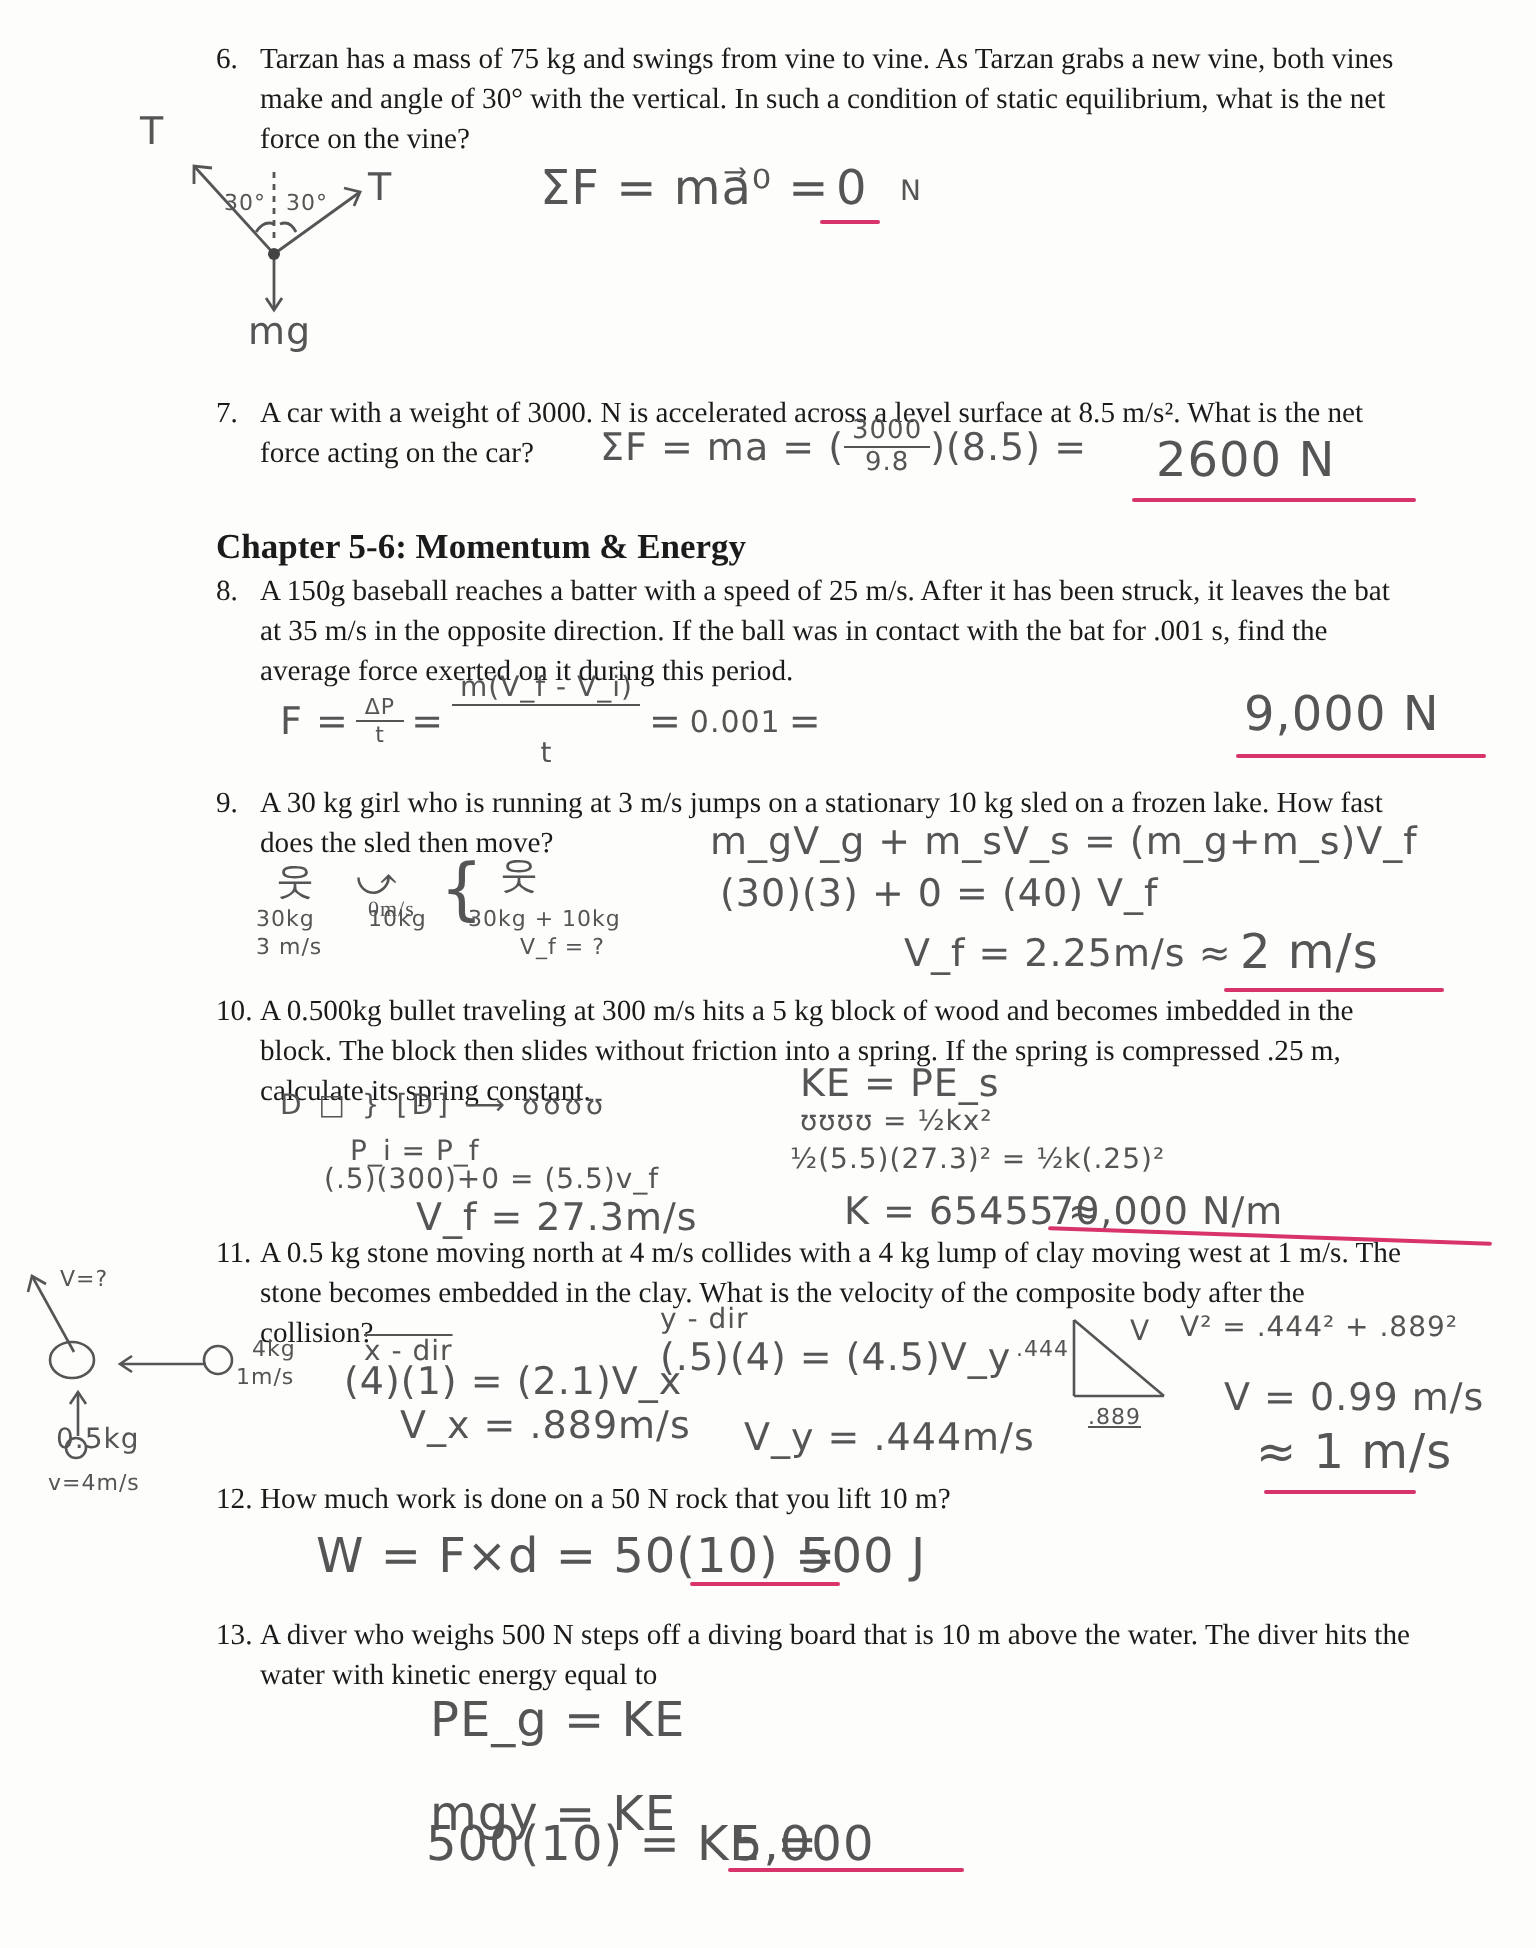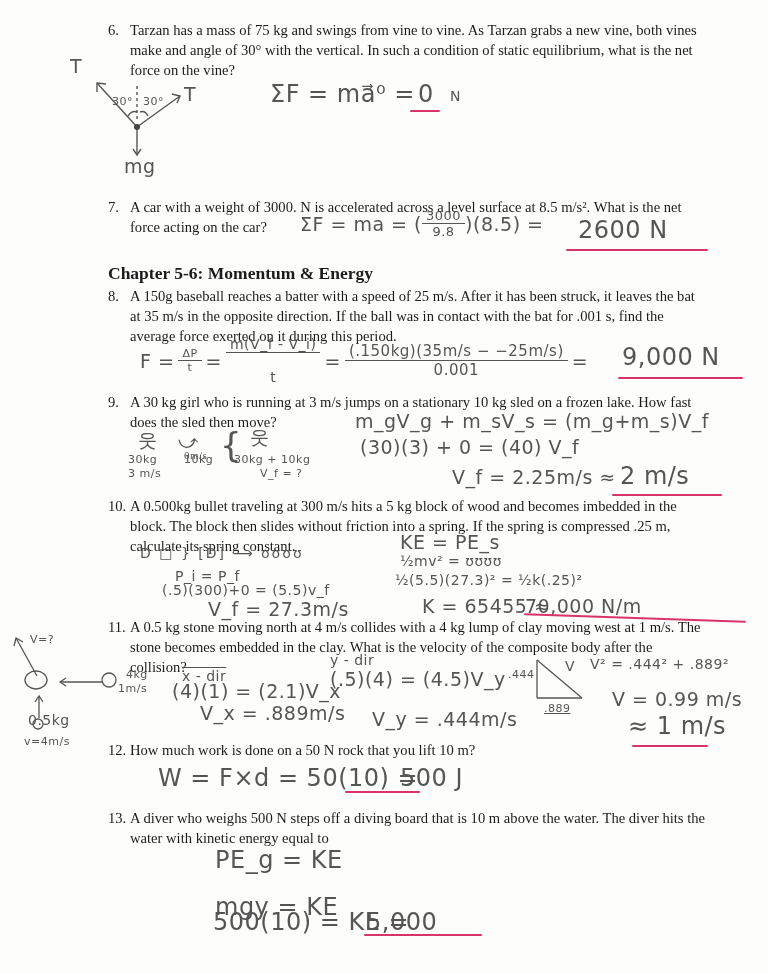--- a/index.html
+++ b/index.html
@@ -79,21 +79,20 @@
       <span class="n">ΔP</span>
       <span>t</span>
     </span>
   <span>=</span>
   <span class="frac" style="font-size:14px;gap:16px;">
       <span class="n">m(V_f - V_i)</span>
       <span>t</span>
     </span>
   <span>=</span>
   <span class="frac" style="font-size:15px;">
-      <span class="n">(.150kg)(35m/s − −25m/s)</span>
       <span>0.001</span>
     </span>
   <span>=</span>
 </div>
 <span class="hw lg" style="left:622px;top:343px;">9,000 N</span>
 <div class="ul" style="left:618px;top:377px;width:125px;"></div>
 
 <div class="q" style="top:392px;">
   <span class="num">9.</span>
   <span class="txt">A 30 kg girl who is running at 3 m/s jumps on a stationary 10 kg sled on a frozen lake. How fast does the sled then move?</span>
@@ -118,21 +117,21 @@
 
 <div class="q" style="top:496px;">
   <span class="num">10.</span>
   <span class="txt">A 0.500kg bullet traveling at 300 m/s hits a 5 kg block of wood and becomes imbedded in the block.  The block then slides without friction into a spring.  If the spring is compressed .25 m, calculate its spring constant.</span>
 </div>
 <span class="hw sm" style="left:140px;top:545px;letter-spacing:2px;">D   □  } [D] ⟶ ʊʊʊʊ</span>
 <span class="hw sm" style="left:175px;top:568px;">P_i = P_f</span>
 <span class="hw sm" style="left:162px;top:582px;">(.5)(300)+0 = (5.5)v_f</span>
 <span class="hw md" style="left:208px;top:598px;">V_f = 27.3m/s</span>
 <span class="hw md" style="left:400px;top:531px;">KE = PE_s</span>
-<span class="hw sm" style="left:400px;top:553px;">½mv² = ʊʊʊʊ</span>
+<span class="hw sm" style="left:400px;top:553px;">ʊʊʊʊ = ½kx²</span>
 <span class="hw sm" style="left:395px;top:572px;">½(5.5)(27.3)² = ½k(.25)²</span>
 <span class="hw md" style="left:422px;top:595px;">K = 65455 ≈</span>
 <span class="hw md" style="left:525px;top:595px;">70,000 N/m</span>
 <div class="ul" style="left:524px;top:617px;width:222px;transform:rotate(2deg);"></div>
 
 <div class="q" style="top:617px;">
   <span class="num">11.</span>
   <span class="txt">A 0.5 kg stone moving north at 4 m/s collides with a 4 kg lump of clay moving west at 1 m/s.  The stone becomes embedded in the clay.  What is the velocity of the composite body after the collision?</span>
 </div>
 <div>

